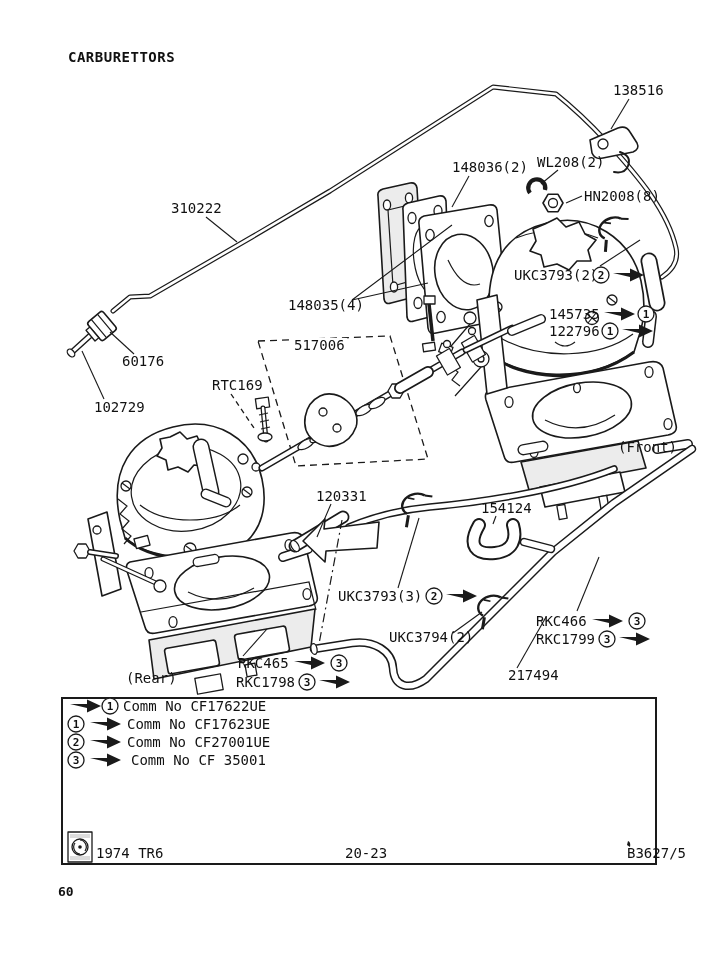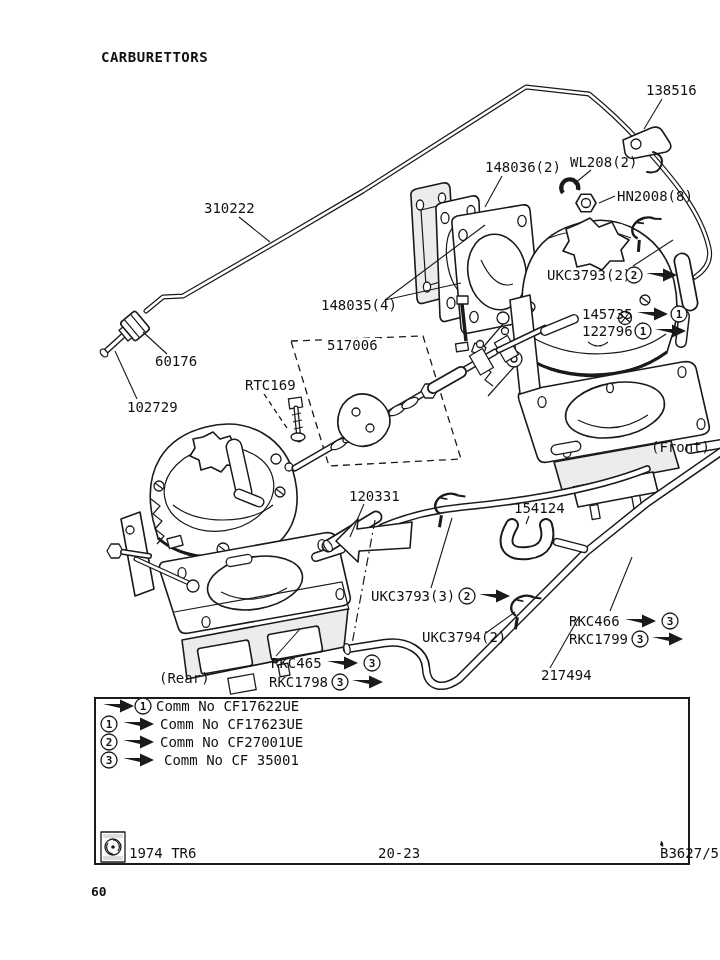--- a/index.html
+++ b/index.html
@@ -1,16 +1,16 @@
 <!DOCTYPE html>
 <html><head>
 <meta charset="utf-8">
 <style>
   html,body{margin:0;padding:0;background:#fff;}
-  .page{width:620px;height:960px;position:relative;background:#4d7c0f;margin-left:33px;}
+  .page{width:620px;height:960px;position:relative;background:#4d7c0f;}
   svg{display:block;}
   .ink{fill:#1a1a1a;}
   .lbl{font:14px "DejaVu Sans Mono",monospace;fill:#111;}
   .ttl{font:bold 14px "DejaVu Sans Mono",monospace;fill:#111;letter-spacing:.5px;}
   .pg{font:bold 13px "DejaVu Sans Mono",monospace;fill:#111;}
   .badge-t{font:bold 11px "DejaVu Sans Mono",monospace;fill:#111;text-anchor:middle;}
   .pt{fill:#fff;stroke:#1a1a1a;stroke-width:1.6;stroke-linejoin:round;}
   .pt2{fill:#fff;stroke:#1a1a1a;stroke-width:1.3;stroke-linejoin:round;}
   .shade{fill:#ececec;stroke:#1a1a1a;stroke-width:1.6;stroke-linejoin:round;}
   .ln{fill:none;stroke:#1a1a1a;stroke-width:1.2;}

